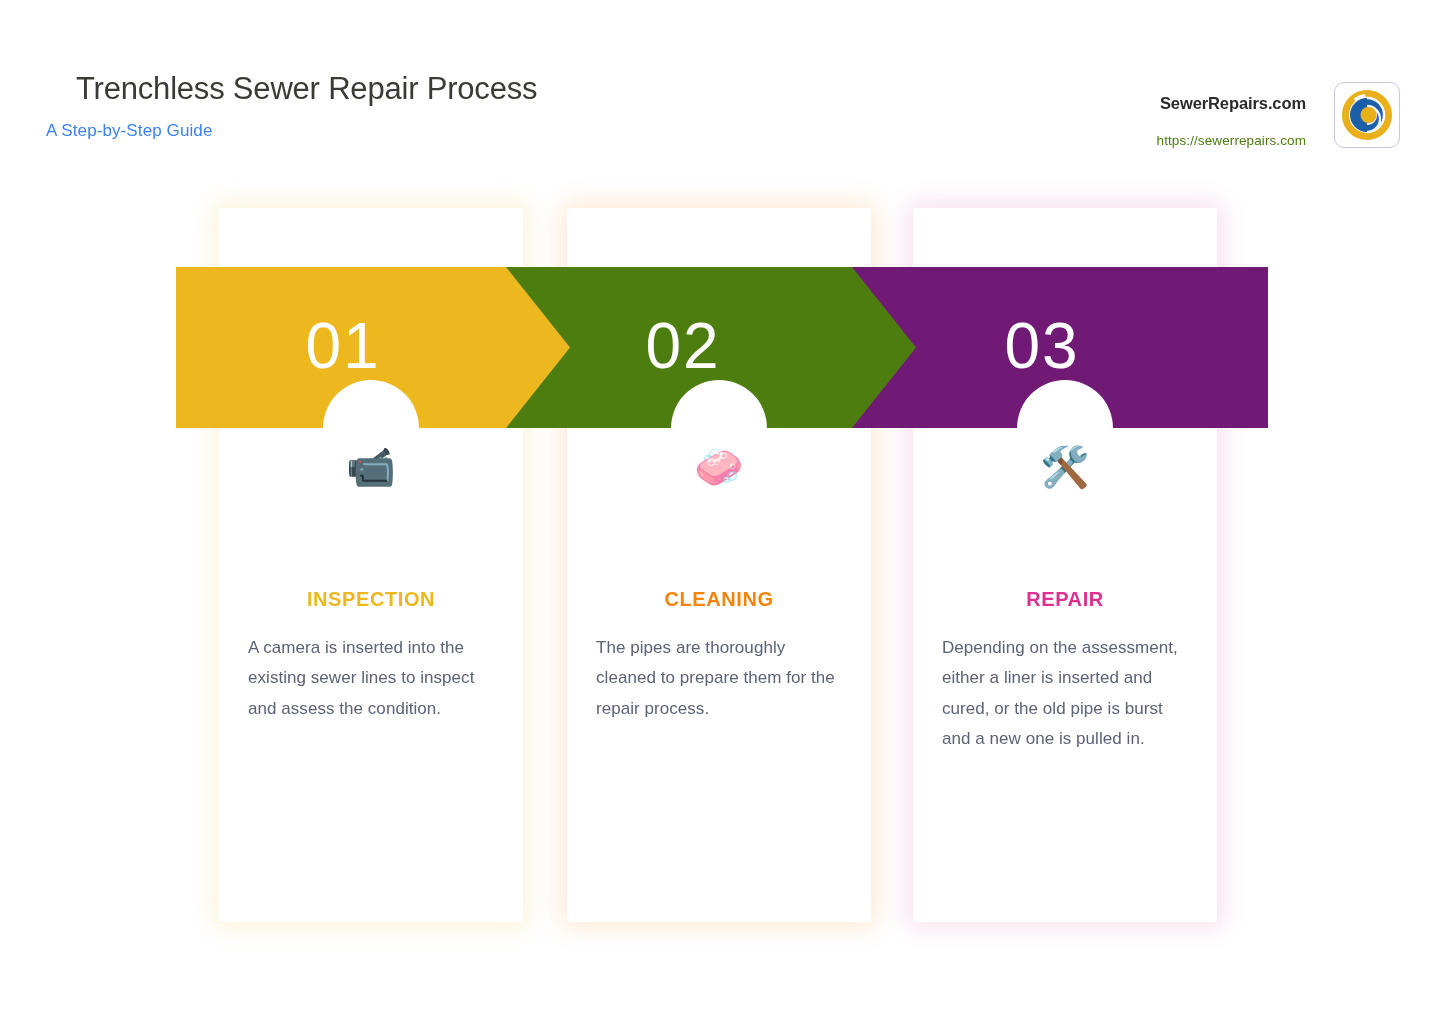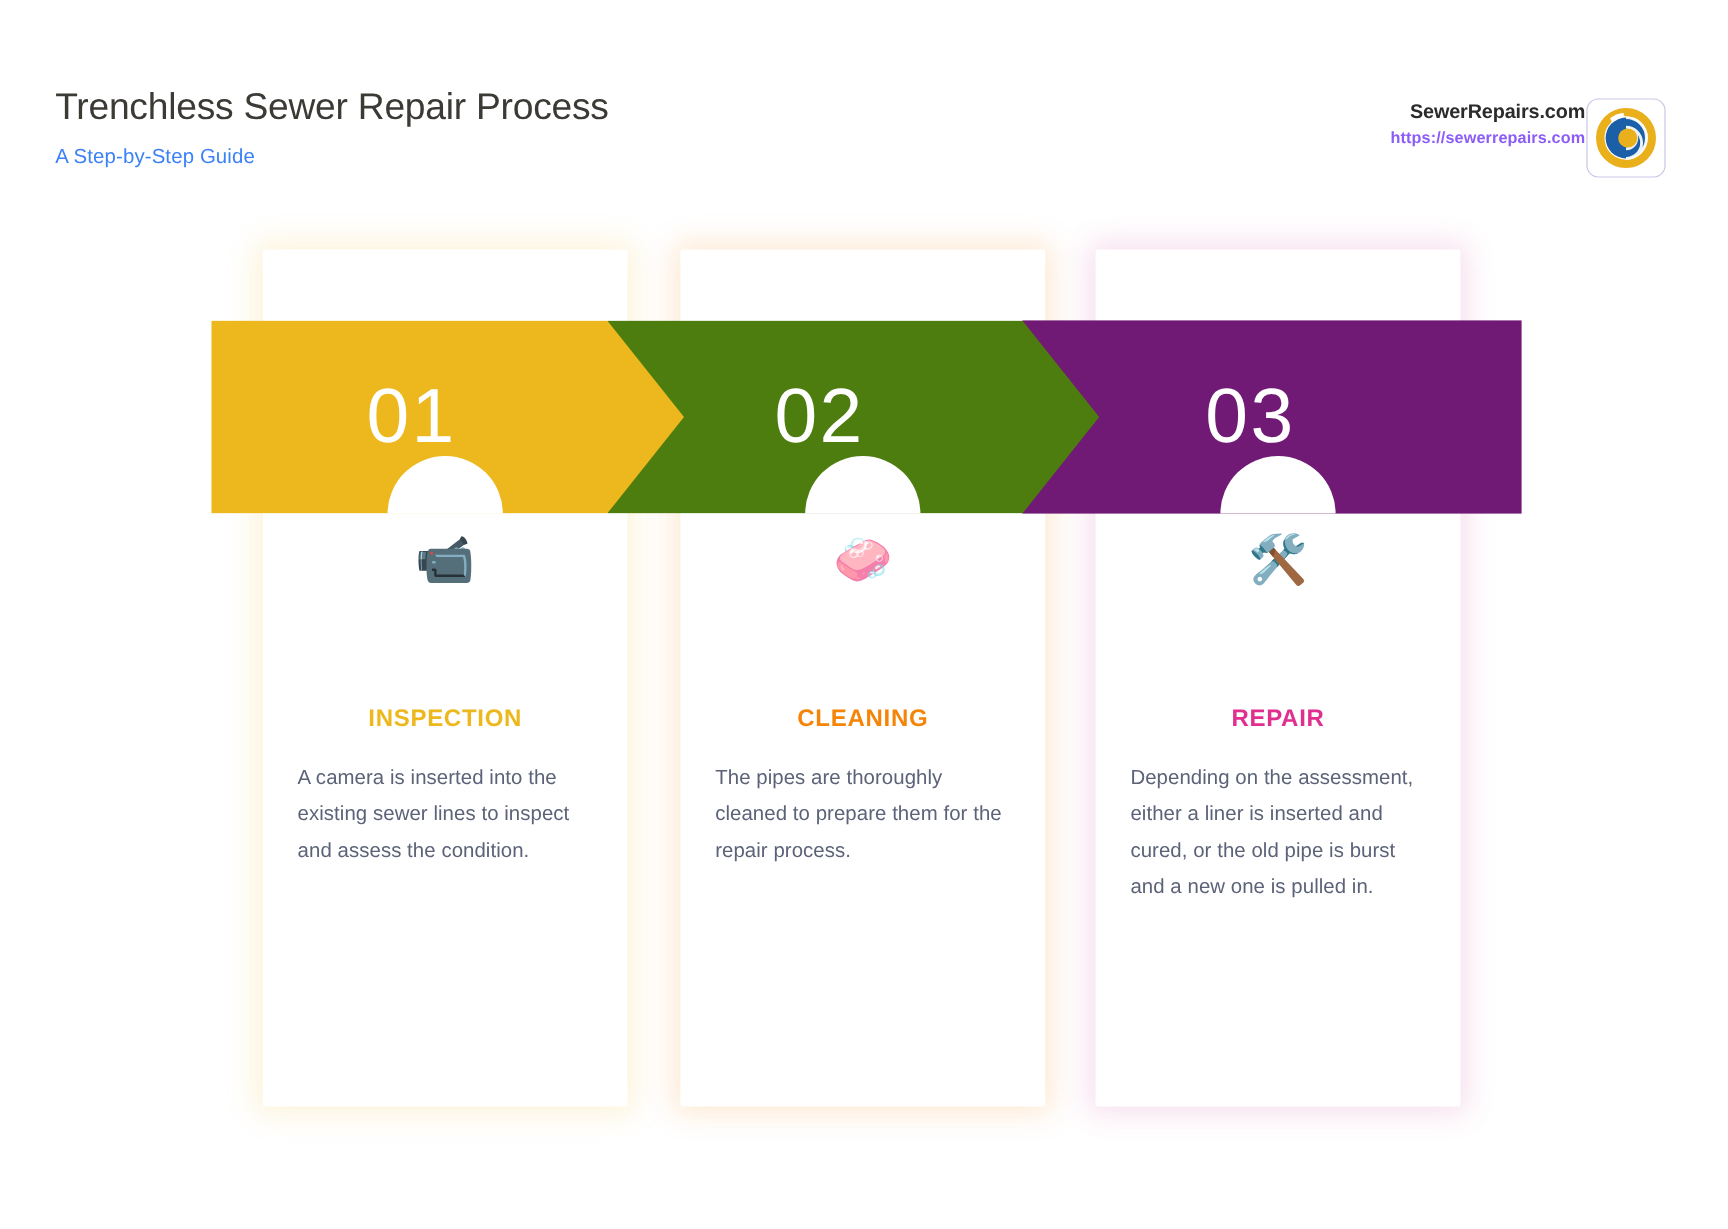--- a/index.html
+++ b/index.html
@@ -8,39 +8,39 @@
     background:#ffffff;
     font-family:"Liberation Sans", sans-serif;
     overflow:hidden;
   }
   .page { position:relative; width:1440px; height:1024px; background:#fff; }
 
   
   .header { position:absolute; left:46px; top:70px; }
   .page-title {
     font-size:31px; font-weight:400; color:#3c3a35;
-    letter-spacing:-0.2px; line-height:1.2; white-space:nowrap;
+    letter-spacing:-0.2px; line-height:1.2; white-space:nowrap;margin-left:30px;
   }
   .page-subtitle {
     margin-top:14px; font-size:17px; font-weight:400;
     color:#3b82f6; letter-spacing:0.1px;
   }
 
   .brand {
-    position:absolute; right:52px; top:82px;
-    display:flex; align-items:flex-start; gap:1px;
+    position:absolute; right:40px; top:82px;
+    display:flex; align-items:flex-end; gap:28px;
   }
   .brand-text { text-align:right; }
   .brand-name {
     font-size:16.5px; font-weight:700; color:#2b2b2b; letter-spacing:-0.1px;
     line-height:1.35;
   }
   .brand-url {
-    font-size:13.5px; font-weight:700; color:#8b5cf6; letter-spacing:0.1px;
-    margin-top:3px;
+    font-size:13.5px; font-weight:400; color:#4d7c0f; letter-spacing:0.1px;
+    margin-top:19px;
   }
   .brand-logo {
     width:66px; height:66px; border-radius:10px;
     border:1px solid #c9c6e8; background:#fff;
     display:flex; align-items:center; justify-content:center;
     flex:0 0 auto;
   }
 
   
   .cards { position:absolute; left:0; top:0; width:1440px; height:1024px; }

